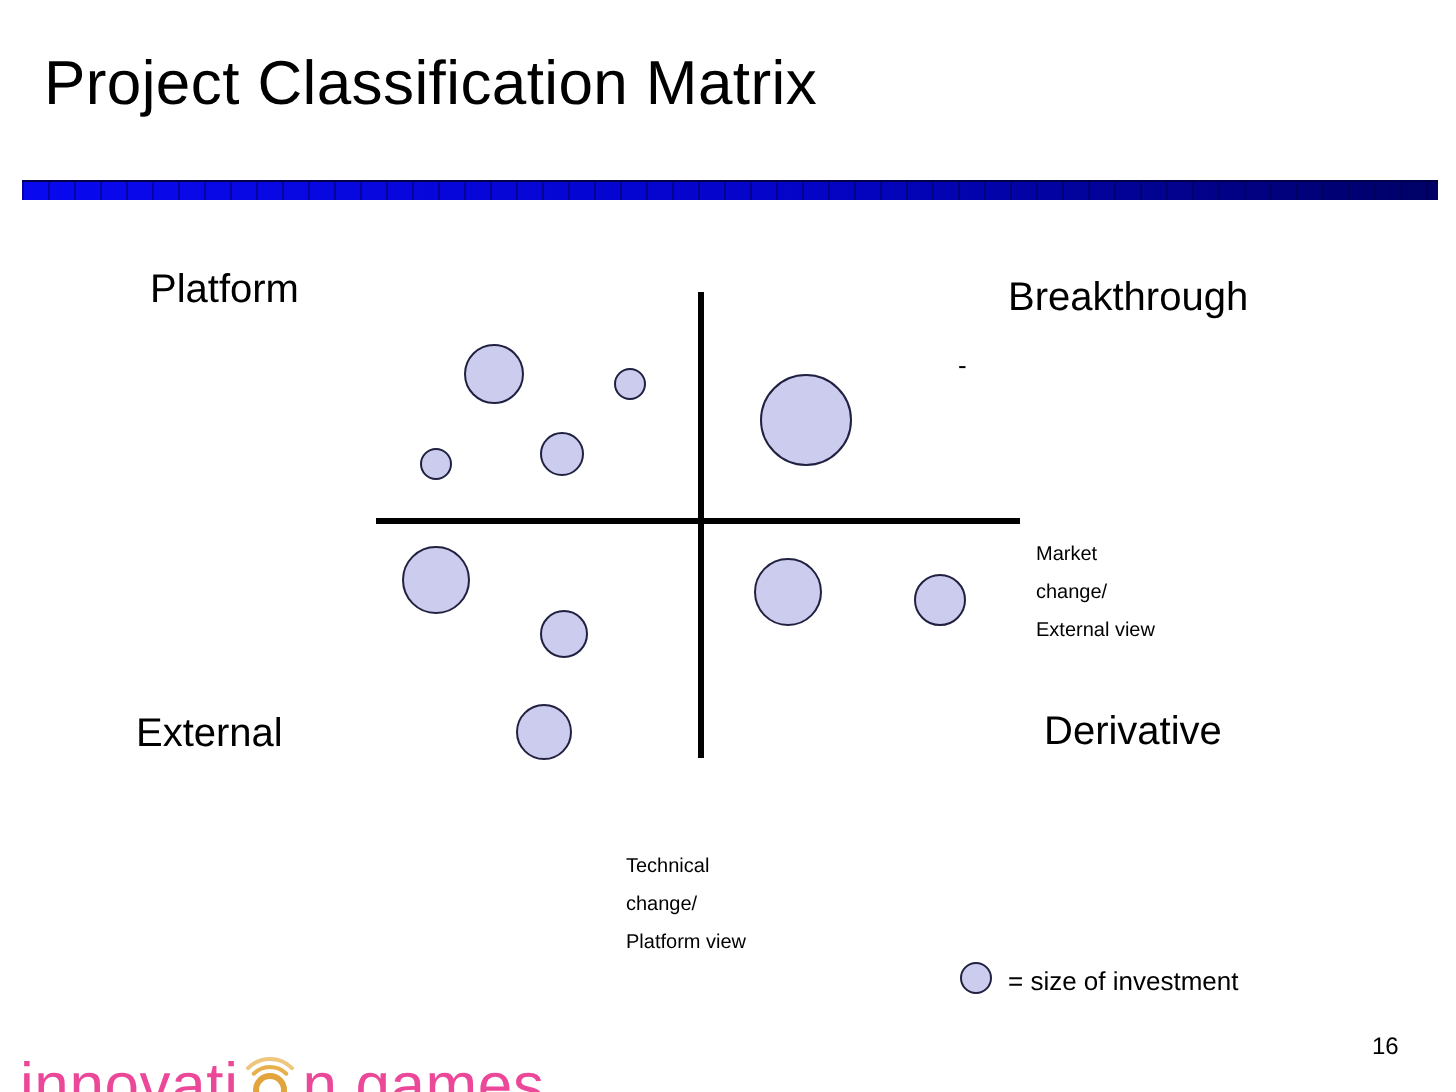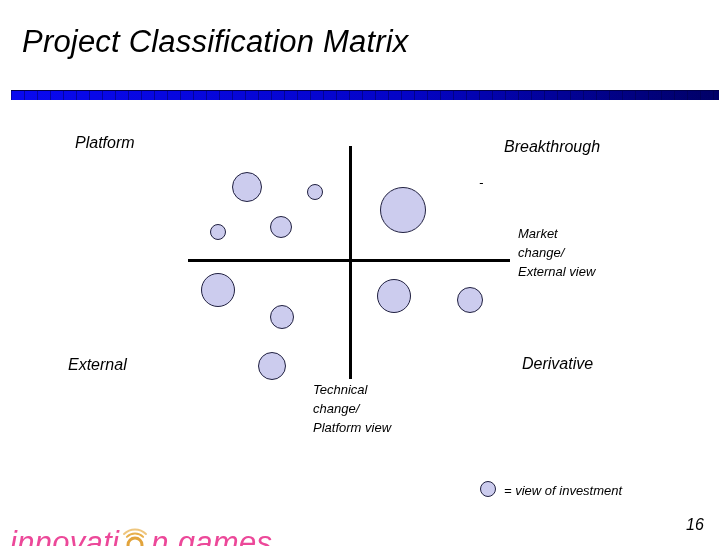--- a/index.html
+++ b/index.html
@@ -2,54 +2,55 @@
 <html><head>
 <meta charset="utf-8">
 <style>
   html,body { margin:0; padding:0; }
   body {
     width:728px; height:546px; position:relative; overflow:hidden;
     background:#ffffff;
     font-family:"Liberation Sans", sans-serif;
     color:#000;
   }
-  .abs { position:absolute;font-style:italic; }
+  .abs { position:absolute; }
 
   
   .slide-title {
     left:22px; top:24px;
     font-size:31px; letter-spacing:0.2px;
     color:#000;
     white-space:nowrap;
   }
 
   
   .title-bar {
     left:11px; top:90px; width:708px; height:9px;
     background:
       repeating-linear-gradient(90deg, rgba(0,0,70,0.45) 0 1px, transparent 1px 13px),
       linear-gradient(90deg, #0909f0 0%, #0404c8 55%, #000066 100%);
     border-top:1px solid #00004d;
   }
 
   
-  .quad-label { font-size:16px; white-space:nowrap; }
+  .quad-label { font-size:20px; white-space:nowrap; }
   .q-platform    { left:75px;  top:134px; }
   .q-breakthrough{ left:504px; top:138px; }
   .q-support     { left:68px;  top:356px; }
   .q-derivative  { left:522px; top:355px; }
 
   
   .h-axis { left:188px; top:259px; width:322px; height:3px; background:#000; }
   .v-axis { left:349px; top:146px; width:3px; height:233px; background:#000; }
 
   
   .axis-label {
-    font-size:13px; line-height:19px;
+    font-size:10px; line-height:19px;
     white-space:pre-line;
+    margin-top:44px;
   }
   .market-label    { left:518px; top:224px; }
   .technical-label { left:313px; top:380px; }
 
   .stray-dash { left:479px; top:175px; font-size:13px; }
 
   
   .bubble {
     position:absolute;
     border-radius:50%;
@@ -58,21 +59,21 @@
 
   
   .legend-swatch {
     left:480px; top:481px; width:16px; height:16px;
     border-radius:50%;
     box-sizing:border-box;
   }
   .legend-label { left:504px; top:483px; font-size:13px; white-space:nowrap; }
 
   
-  .page-number { left:686px; top:516px; font-size:16px; }
+  .page-number { left:686px; top:516px; font-size:12px; }
 
   
   .logo {
     left:10px; top:498px;
     font-size:31px; letter-spacing:0.3px;
     white-space:nowrap;
   }
   .logo-o-icon { vertical-align:-10px; margin:0 -2px; }
 </style>
 </head>
@@ -105,21 +106,21 @@
     <div class="bubble" style="left: 210px; top: 224px; height: 16px; width: 16px; background: rgb(204, 204, 238); border: 1px solid rgb(32, 32, 64);"></div>
     <div class="bubble" style="left: 380px; top: 187px; height: 46px; width: 46px; background: rgb(204, 204, 238); border: 1px solid rgb(32, 32, 64);"></div>
     <div class="bubble" style="left: 201px; top: 273px; height: 34px; width: 34px; background: rgb(204, 204, 238); border: 1px solid rgb(32, 32, 64);"></div>
     <div class="bubble" style="left: 270px; top: 305px; height: 24px; width: 24px; background: rgb(204, 204, 238); border: 1px solid rgb(32, 32, 64);"></div>
     <div class="bubble" style="left: 258px; top: 352px; height: 28px; width: 28px; background: rgb(204, 204, 238); border: 1px solid rgb(32, 32, 64);"></div>
     <div class="bubble" style="left: 377px; top: 279px; height: 34px; width: 34px; background: rgb(204, 204, 238); border: 1px solid rgb(32, 32, 64);"></div>
     <div class="bubble" style="left: 457px; top: 287px; height: 26px; width: 26px; background: rgb(204, 204, 238); border: 1px solid rgb(32, 32, 64);"></div>
   </div>
 
 <div class="abs legend-swatch" style="background: rgb(204, 204, 238); border: 1px solid rgb(32, 32, 64);"></div>
-<div class="abs legend-label">= view of investment</div>
+<div class="abs legend-label">= size of investment</div>
 
 <div class="abs logo" style="color: #ec4899; margin-top: 25px;">
   <span>innovati</span><svg class="logo-o-icon" width="36" height="40" viewBox="0 0 36 40">
     <path d="M 7.04 11.04 A 15.5 15.5 0 0 1 28.96 11.04" fill="none" stroke="#eec67e" stroke-width="2" stroke-linecap="round"></path>
     <path d="M 9.87 13.87 A 11.5 11.5 0 0 1 26.13 13.87" fill="none" stroke="#e8b04c" stroke-width="2" stroke-linecap="round"></path>
     <circle cx="18" cy="22" r="7" fill="none" stroke="#e2a43c" stroke-width="3"></circle>
     <path d="M 9.87 30.13 A 11.5 11.5 0 0 0 26.13 30.13" fill="none" stroke="#e8b04c" stroke-width="2" stroke-linecap="round"></path>
     <path d="M 7.04 32.96 A 15.5 15.5 0 0 0 28.96 32.96" fill="none" stroke="#eec67e" stroke-width="2" stroke-linecap="round"></path>
   </svg><span>n games</span>
 </div>

